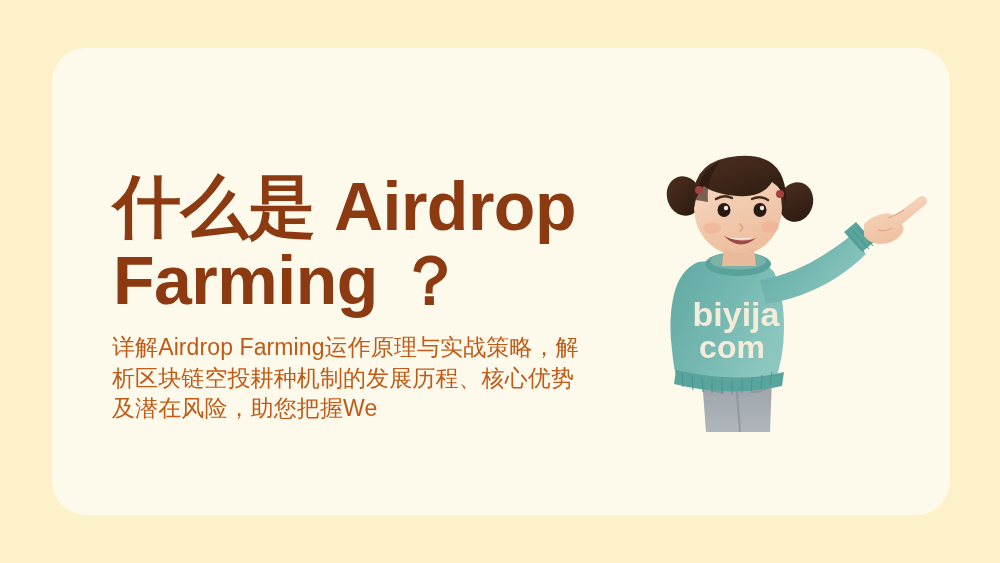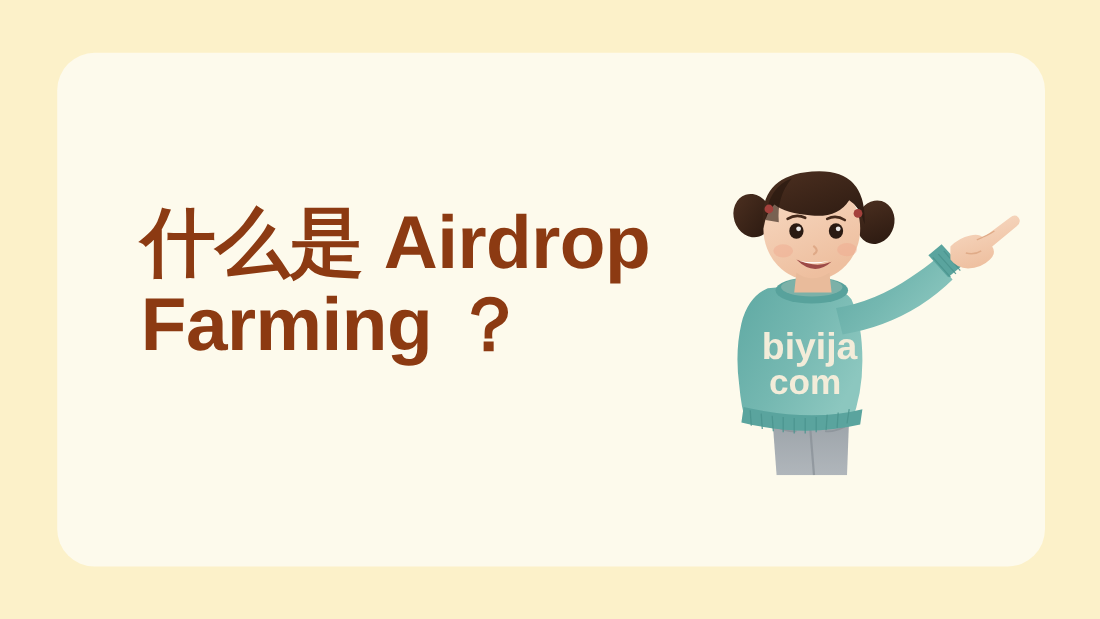--- a/index.html
+++ b/index.html
@@ -32,21 +32,21 @@
   }
 
   .text-block {
     position: absolute;
     left: 112px;
     top: 168px;
     width: 500px;
   }
 
   .title {
-    margin: 16px;
+    margin: 1px;
     font-size: 68px;
     line-height: 74px;
     font-weight: 700;
     letter-spacing: -0.5px;
     color: #8c3a12;
     white-space: pre-line;
   }
 
   .subtitle {
     margin: 0;
@@ -76,20 +76,21 @@
 </head>
 <body>
 
 <div class="banner">
 
   <div class="card"></div>
 
   <div class="text-block">
     <h1 class="title">什么是 Airdrop
 Farming ？</h1>
+    <p class="subtitle">详解Airdrop Farming运作原理与实战策略，解析区块链空投耕种机制的发展历程、核心优势及潜在风险，助您把握We</p>
   </div>
 
   <div class="illustration">
     <svg viewBox="0 0 340 310" xmlns="http://www.w3.org/2000/svg" aria-hidden="true">
       <defs>
         <linearGradient id="sweaterGrad" x1="0" y1="0" x2="1" y2="0.6">
           <stop offset="0%" stop-color="#5fa9a3"></stop>
           <stop offset="55%" stop-color="#75b8b1"></stop>
           <stop offset="100%" stop-color="#8cc7bf"></stop>
         </linearGradient>

